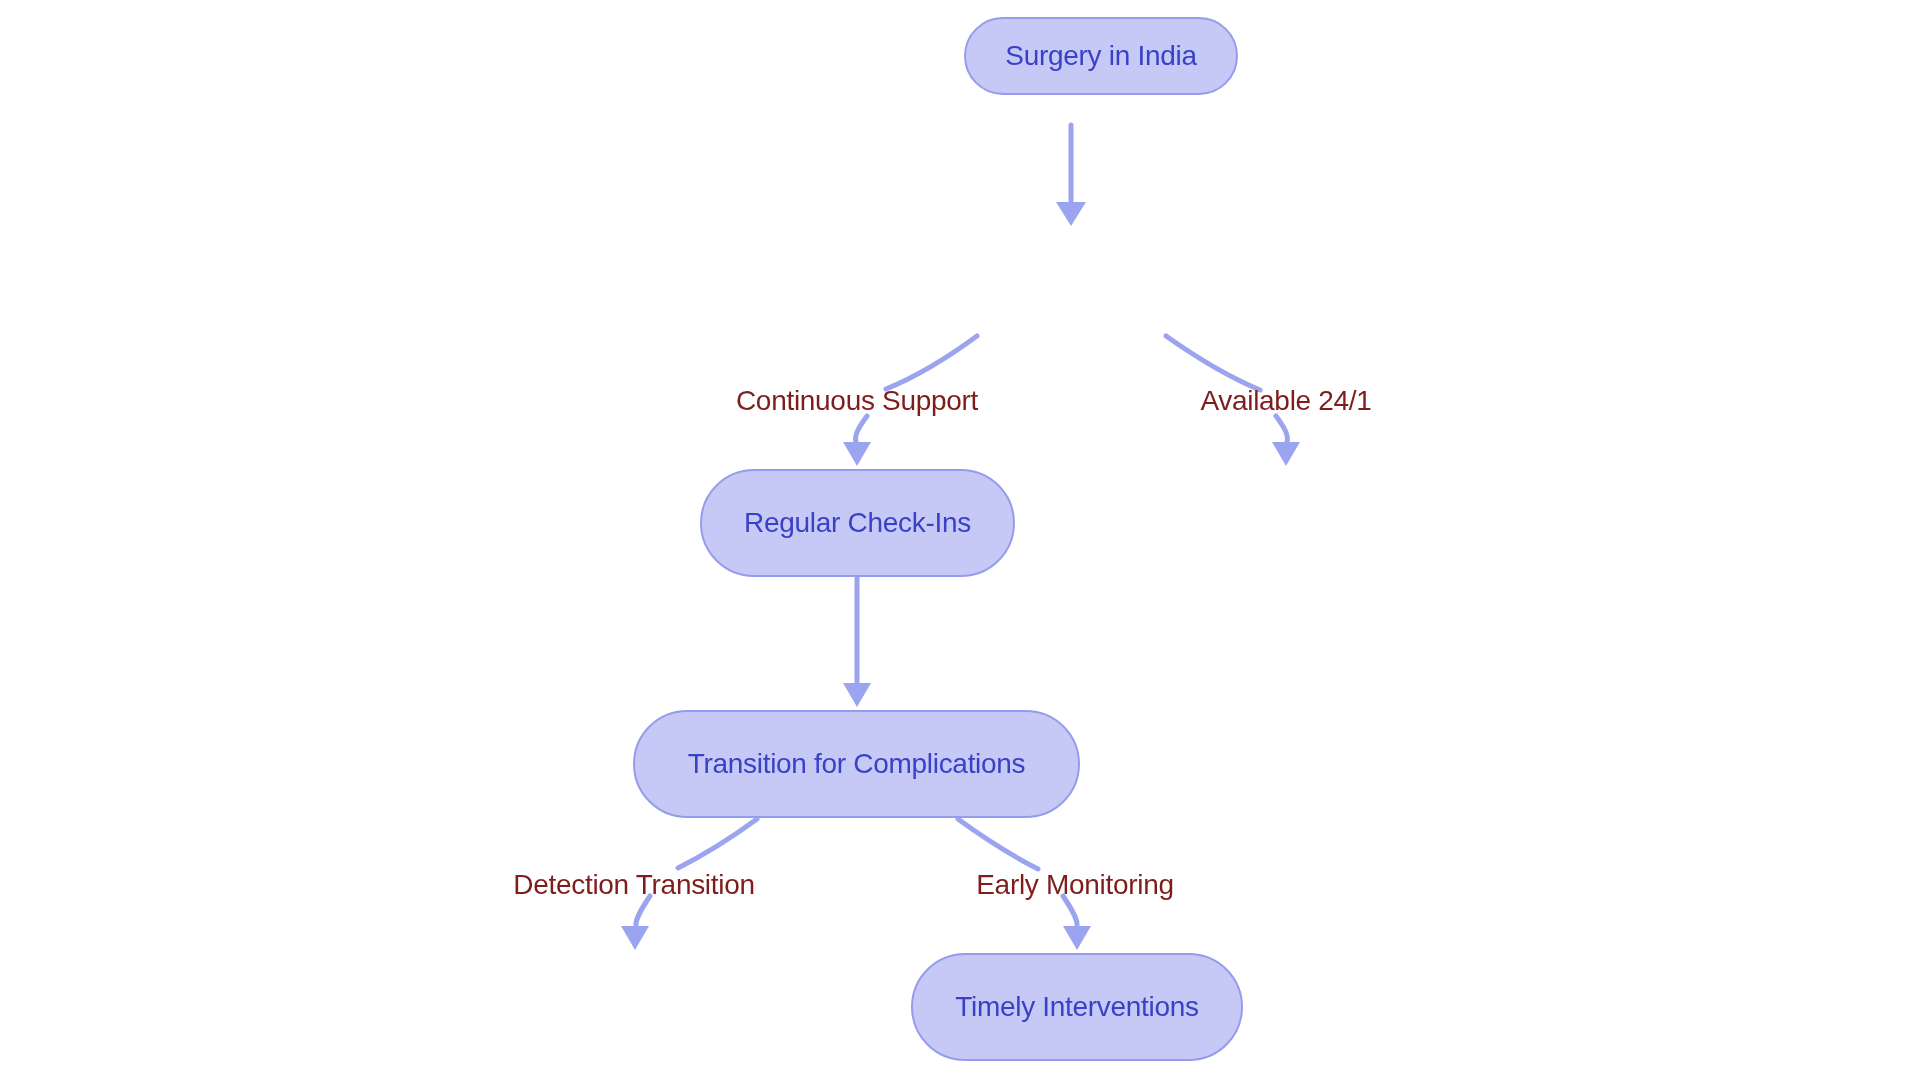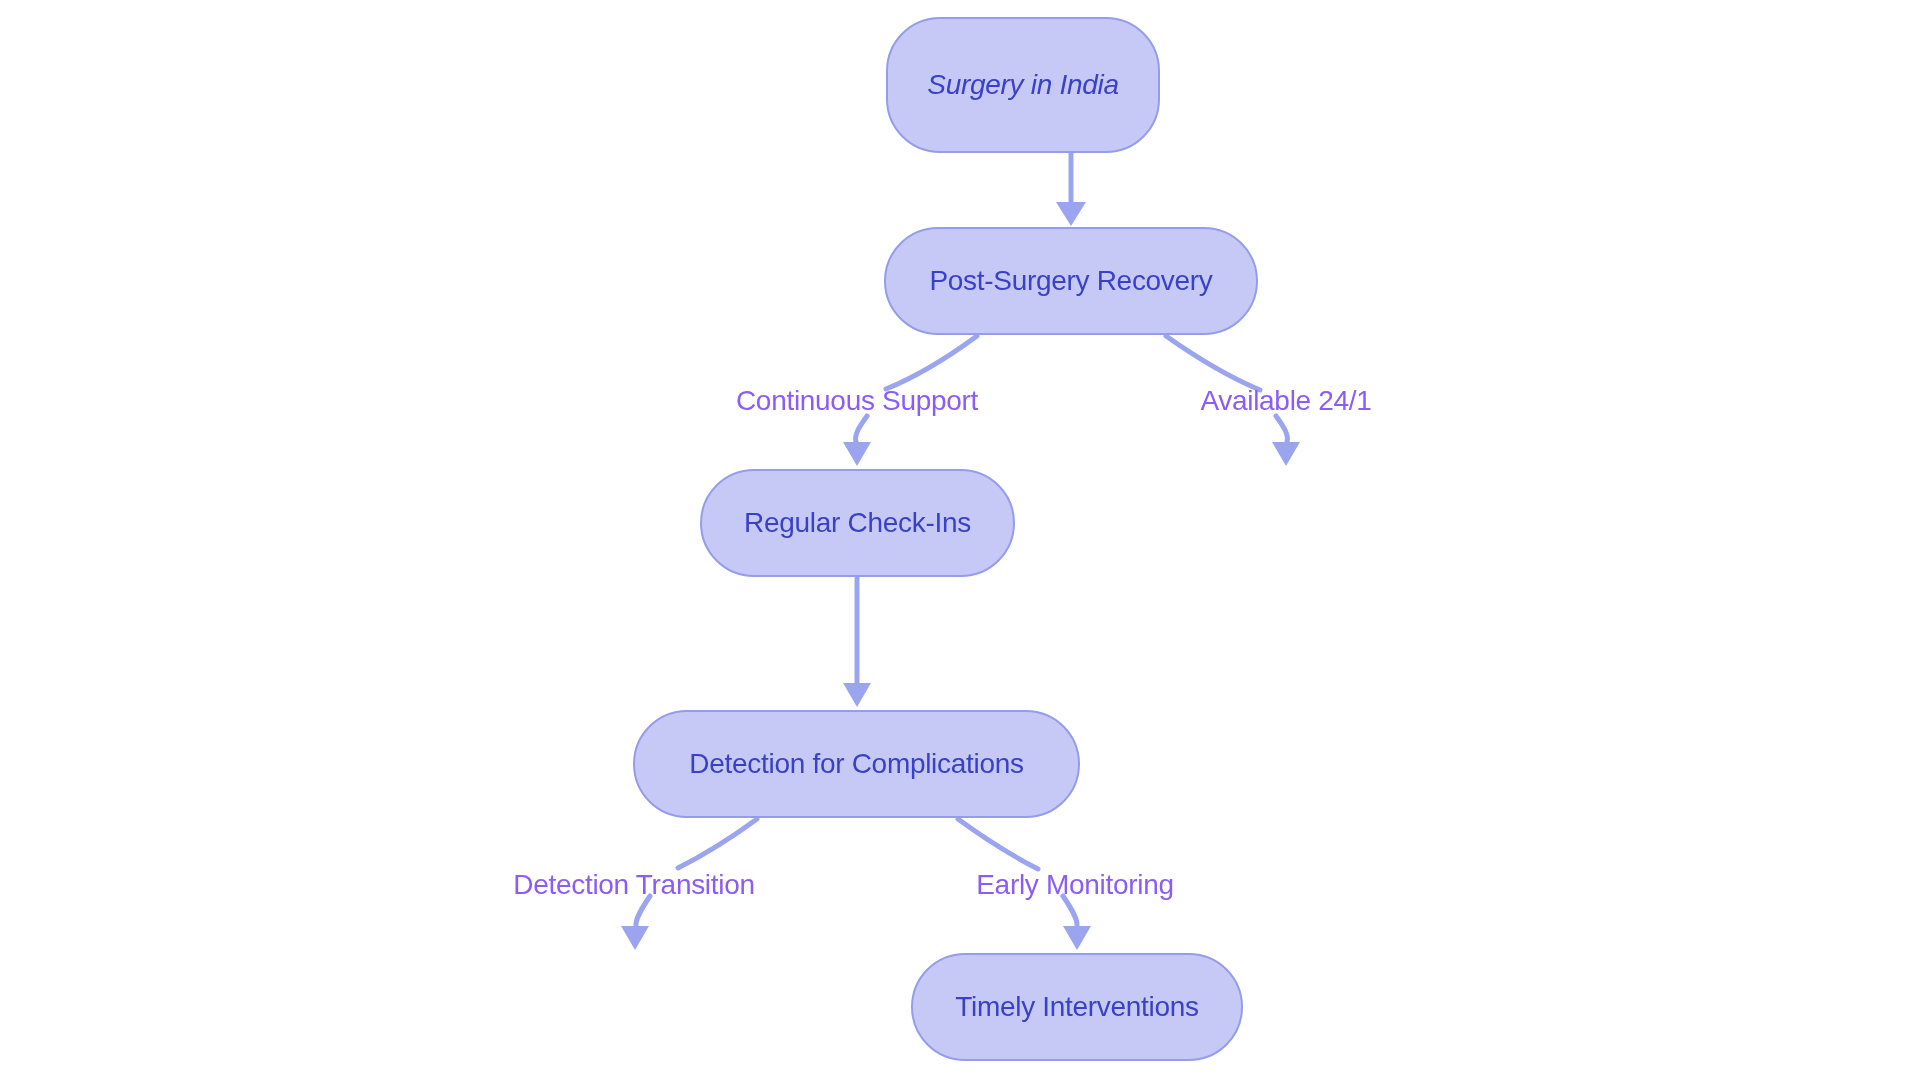--- a/index.html
+++ b/index.html
@@ -40,31 +40,31 @@
     border-radius: 54px;
     display: flex;
     align-items: center;
     justify-content: center;
     color: #3941c6;
     font-size: 28px;
     letter-spacing: -0.3px;
     white-space: nowrap;
     text-align: center;
   }
-  .node-surgery     { left: 886px;  top: 17px;  width: 274px; height: 136px; font-style: italic; }
+  .node-surgery     { left: 964px;  top: 17px;  width: 274px; height: 78px; }
   .node-recovery    { left: 884px;  top: 227px; width: 374px; height: 108px; }
   .node-checkins    { left: 700px;  top: 469px; width: 315px; height: 108px; }
   .node-medsupport  { left: 1112px; top: 469px; width: 348px; height: 108px; }
   .node-monitoring  { left: 633px;  top: 710px; width: 447px; height: 108px; }
   .node-followup    { left: 460px;  top: 953px; width: 352px; height: 108px; }
   .node-timely      { left: 911px;  top: 953px; width: 332px; height: 108px; text-align: center; }
   .edge-label {
     position: absolute;
     transform: translateX(-50%);
-    color: #8b5cf6;
+    color: #7f1d1d;
     font-size: 28px;
     letter-spacing: -0.3px;
     white-space: nowrap;
     background: transparent;
   }
   .lbl-continuous { left: 857px;  top: 385px; }
   .lbl-available  { left: 1286px; top: 385px; }
   .lbl-identify   { left: 857px;  top: 627px; }
   .lbl-seamless   { left: 634px;  top: 869px; }
   .lbl-early      { left: 1075px; top: 869px; }
@@ -94,26 +94,25 @@
     <path d="M650,896 C642,908 635,919 636,926"></path>
     <polygon points="621,926 649,926 635,950"></polygon>
 
     <path d="M958,819 Q999,849 1038,869"></path>
     <path d="M1063,896 C1071,908 1078,919 1077,926"></path>
     <polygon points="1063,926 1091,926 1077,950"></polygon>
   </svg>
 
   <div class="node node-surgery">Surgery in India</div>
 
-  <div class="node node-recovery">Post-Surgery Recovery</div>
 
   <div class="node node-checkins">Regular Check-Ins</div>
 
 
-  <div class="node node-monitoring">Detection for Complications</div>
+  <div class="node node-monitoring">Transition for Complications</div>
 
 
   <div class="node node-timely">Timely Interventions</div>
 
   <div class="edge-label lbl-continuous">Continuous Support</div>
 
   <div class="edge-label lbl-available">Available 24/1</div>
 
 
   <div class="edge-label lbl-seamless">Detection Transition</div>

